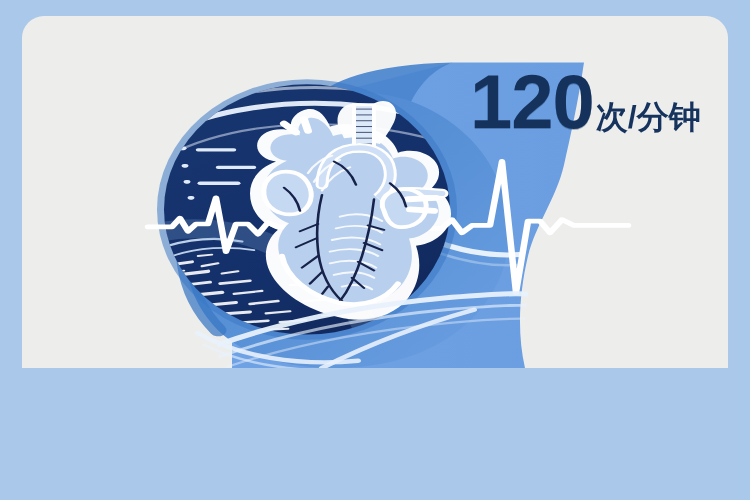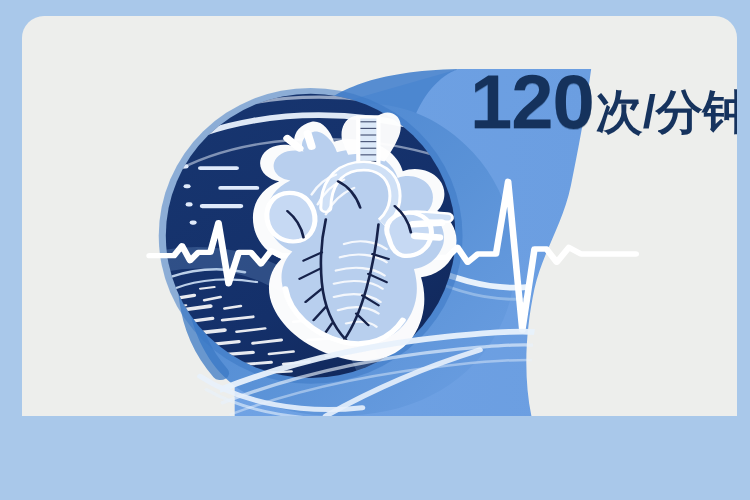--- a/index.html
+++ b/index.html
@@ -17,25 +17,24 @@
   .frame-bg {
     position: absolute;
     inset: 0;
     background: #a9c8ea;
   }
   .card {
     position: absolute;
     left: 22px;
     top: 16px;
     width: 706px;
-    height: 400px;
+    height: 352px;
     background: #edeeec;
     border-radius: 22px 22px 0 0;
     overflow: hidden;
-    padding-left: 9px;
   }
   .illo {
     position: absolute;
     inset: 0;
   }
   .illo svg {
     display: block;
     width: 100%;
     height: 100%;
   }
@@ -51,21 +50,21 @@
   }
   .readout .bpm-value {
     font-size: 76px;
     font-weight: 700;
     letter-spacing: -1px;
     line-height: 1;
     color: #15325c;
     text-shadow: 0 1px 0 rgba(20,48,90,.35);
   }
   .readout .bpm-unit {
-    font-size: 47px;
+    font-size: 32px;
     font-weight: 700;
     line-height: 1;
     margin-left: 2px;
     color: #16335e;
   }
 </style>
 </head>
 <body>
 
 <div id="stage">

